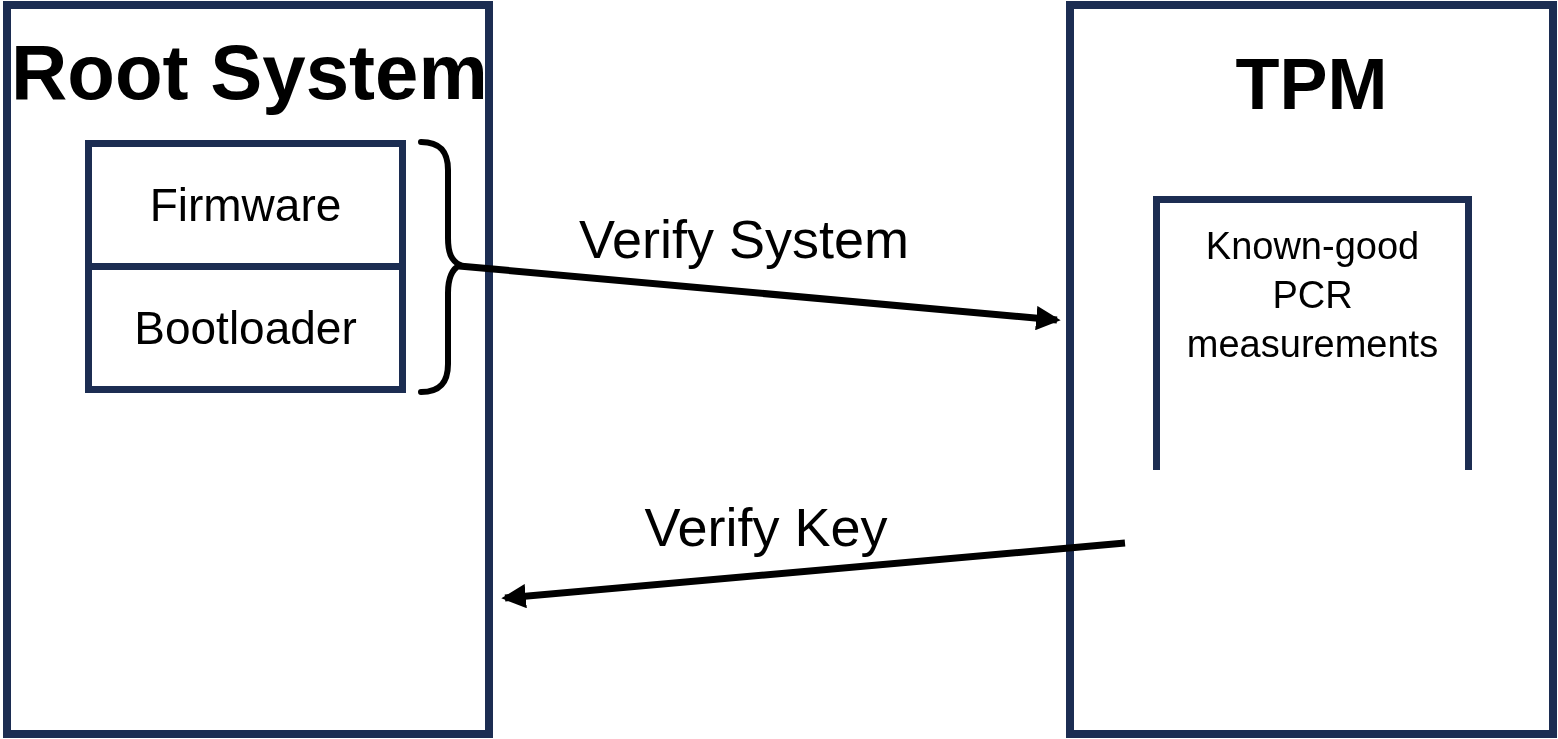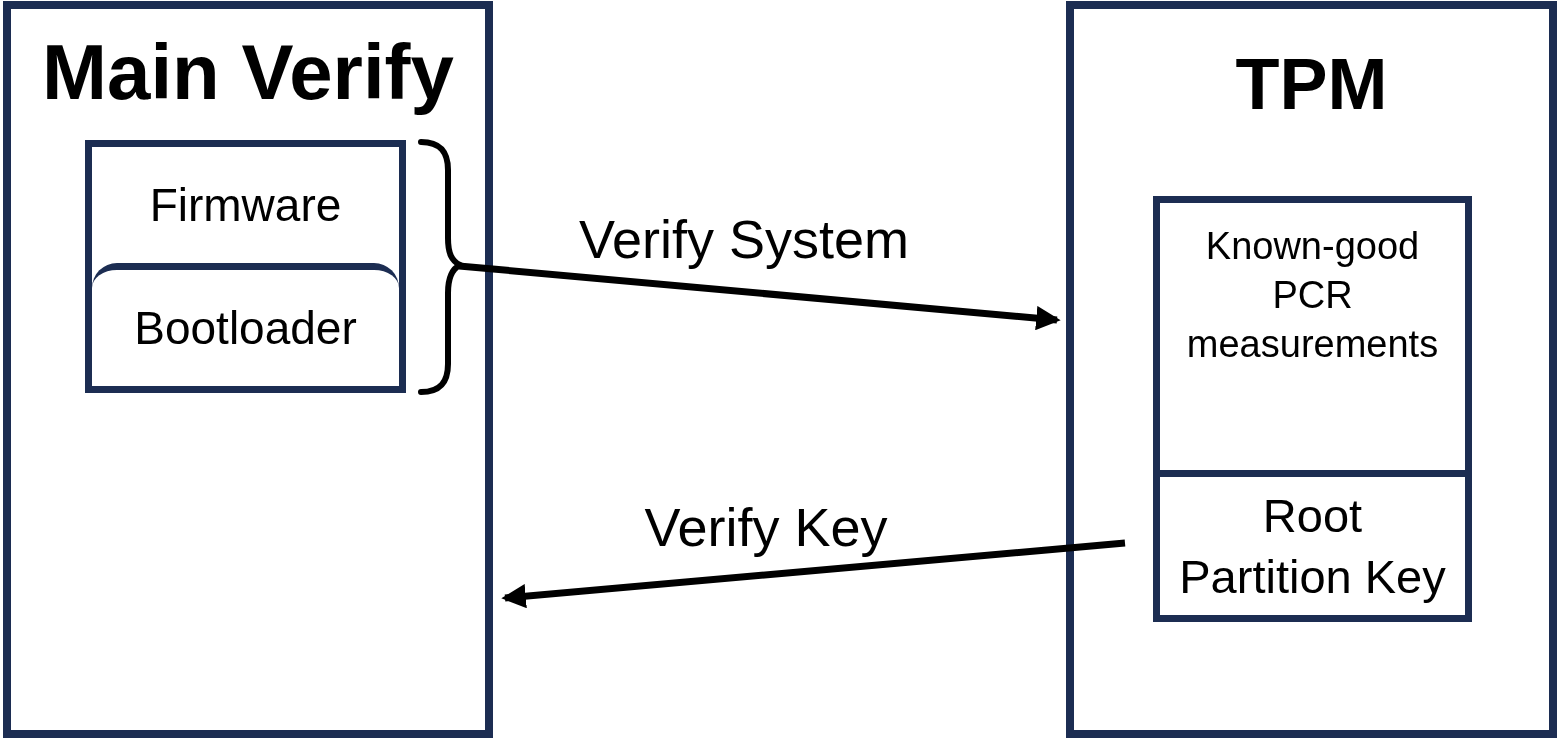--- a/index.html
+++ b/index.html
@@ -44,21 +44,21 @@
     flex-direction: column;
   }
   .boot-row {
     flex: 1;
     display: flex;
     align-items: center;
     justify-content: center;
     font-size: 46px;
     line-height: 1;
   }
-  .boot-row + .boot-row { border-top: 7px solid var(--box-border, #1c2d52); border-radius: 25px; }
+  .boot-row + .boot-row { border-top: 7px solid var(--box-border, #1c2d52); }
 
   
   .pcr-box {
     left: 1153px; top: 196px; width: 319px; height: 274px;
     border: 7px solid var(--box-border, #1c2d52);
     border-bottom: none;
     background: #ffffff;
     text-align: center;
     padding-top: 19px;
     font-size: 38px;
@@ -96,21 +96,21 @@
   }
   .overlay .stroke { stroke: var(--line, #000000); fill: none; }
   .overlay .head   { fill: var(--line, #000000); }
 </style>
 </head>
 <body>
 
 <div class="canvas">
 
   <div class="abs outer-box main-system-box">
-    <div class="abs box-title main-title">Main Verify</div>
+    <div class="abs box-title main-title">Root System</div>
   </div>
 
   <div class="abs boot-chain">
     <div class="boot-row">
       <span>Firmware</span>
     </div>
     <div class="boot-row">
       <span>Bootloader</span>
     </div>
   </div>
@@ -118,24 +118,20 @@
   <div class="abs outer-box tpm-box">
     <div class="abs box-title tpm-title">TPM</div>
   </div>
 
   <div class="abs pcr-box">
     <div>Known-good</div>
     <div>PCR</div>
     <div>measurements</div>
   </div>
 
-  <div class="abs key-box">
-    <div>Root</div>
-    <div>Partition Key</div>
-  </div>
 
   <div class="abs flow-label verify-label">Verify System</div>
   <div class="abs flow-label return-label">Verify Key</div>
 
   <svg class="overlay" viewBox="0 0 1558 739" xmlns="http://www.w3.org/2000/svg">
     <defs>
       <marker id="arrowhead" viewBox="0 0 10 10" refX="8.5" refY="5" markerWidth="3.5" markerHeight="3.5" orient="auto-start-reverse">
         <path class="head" d="M 0 0 L 10 5 L 0 10 z"></path>
       </marker>
     </defs>

